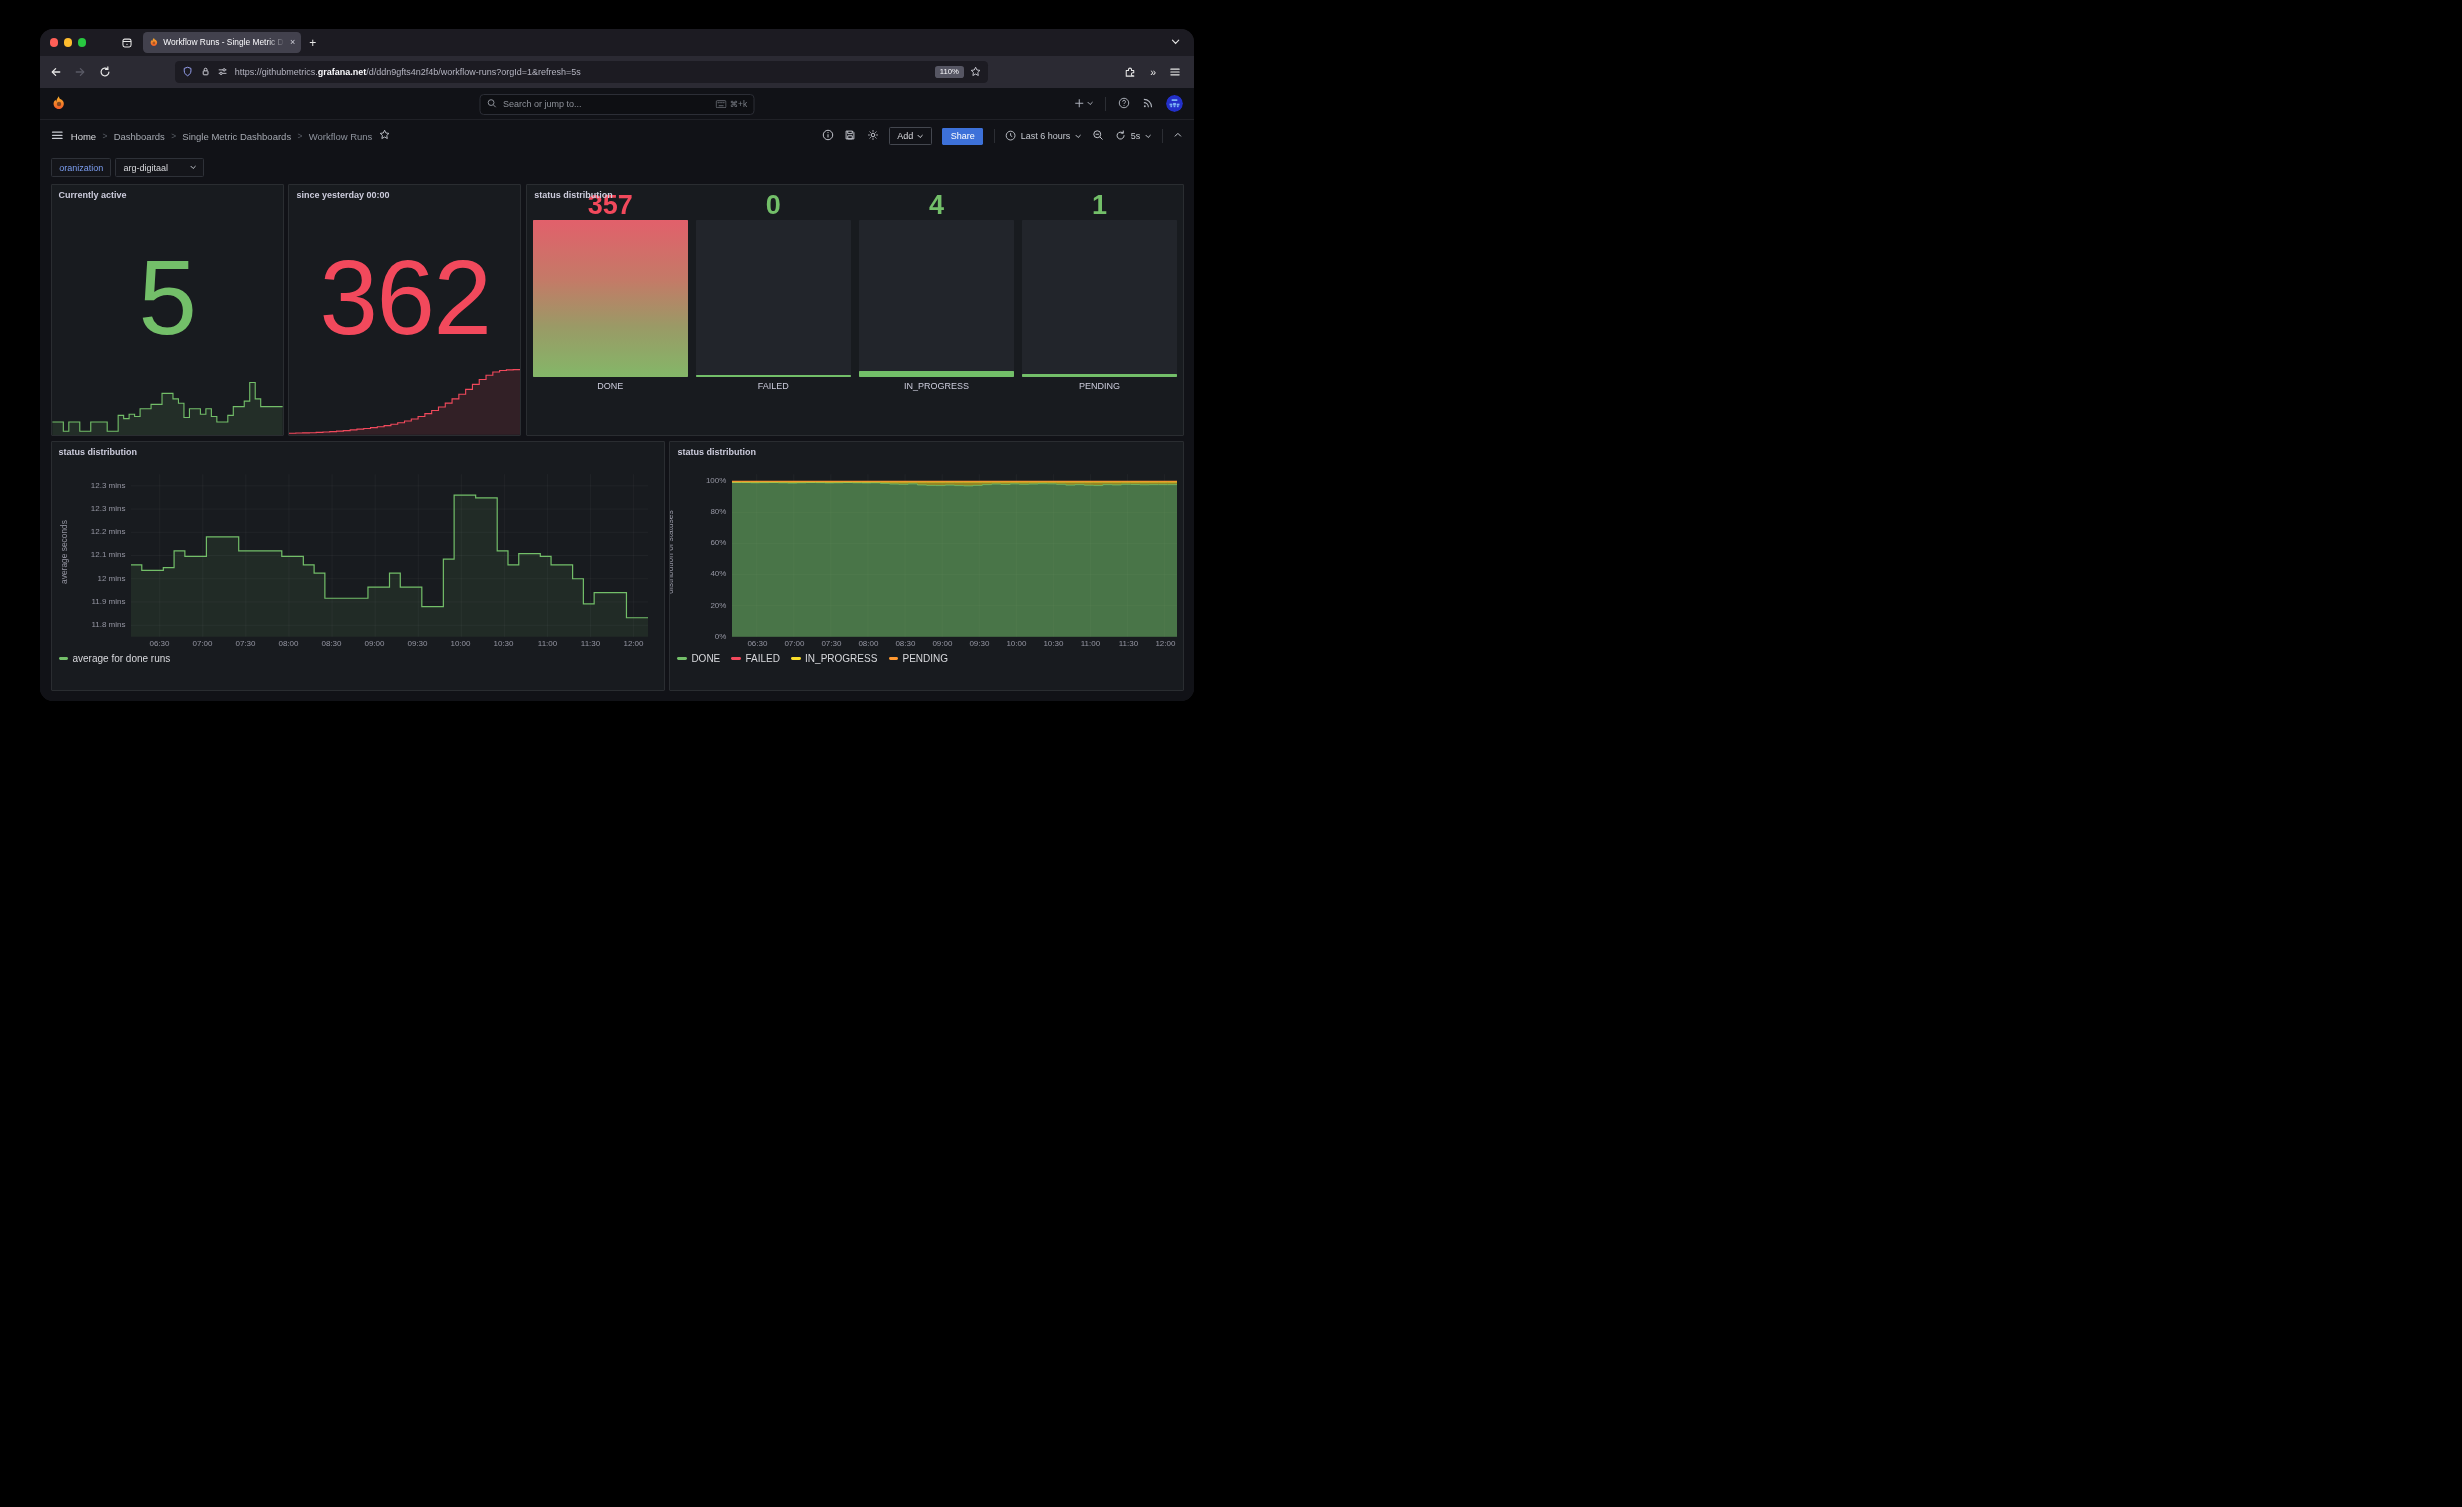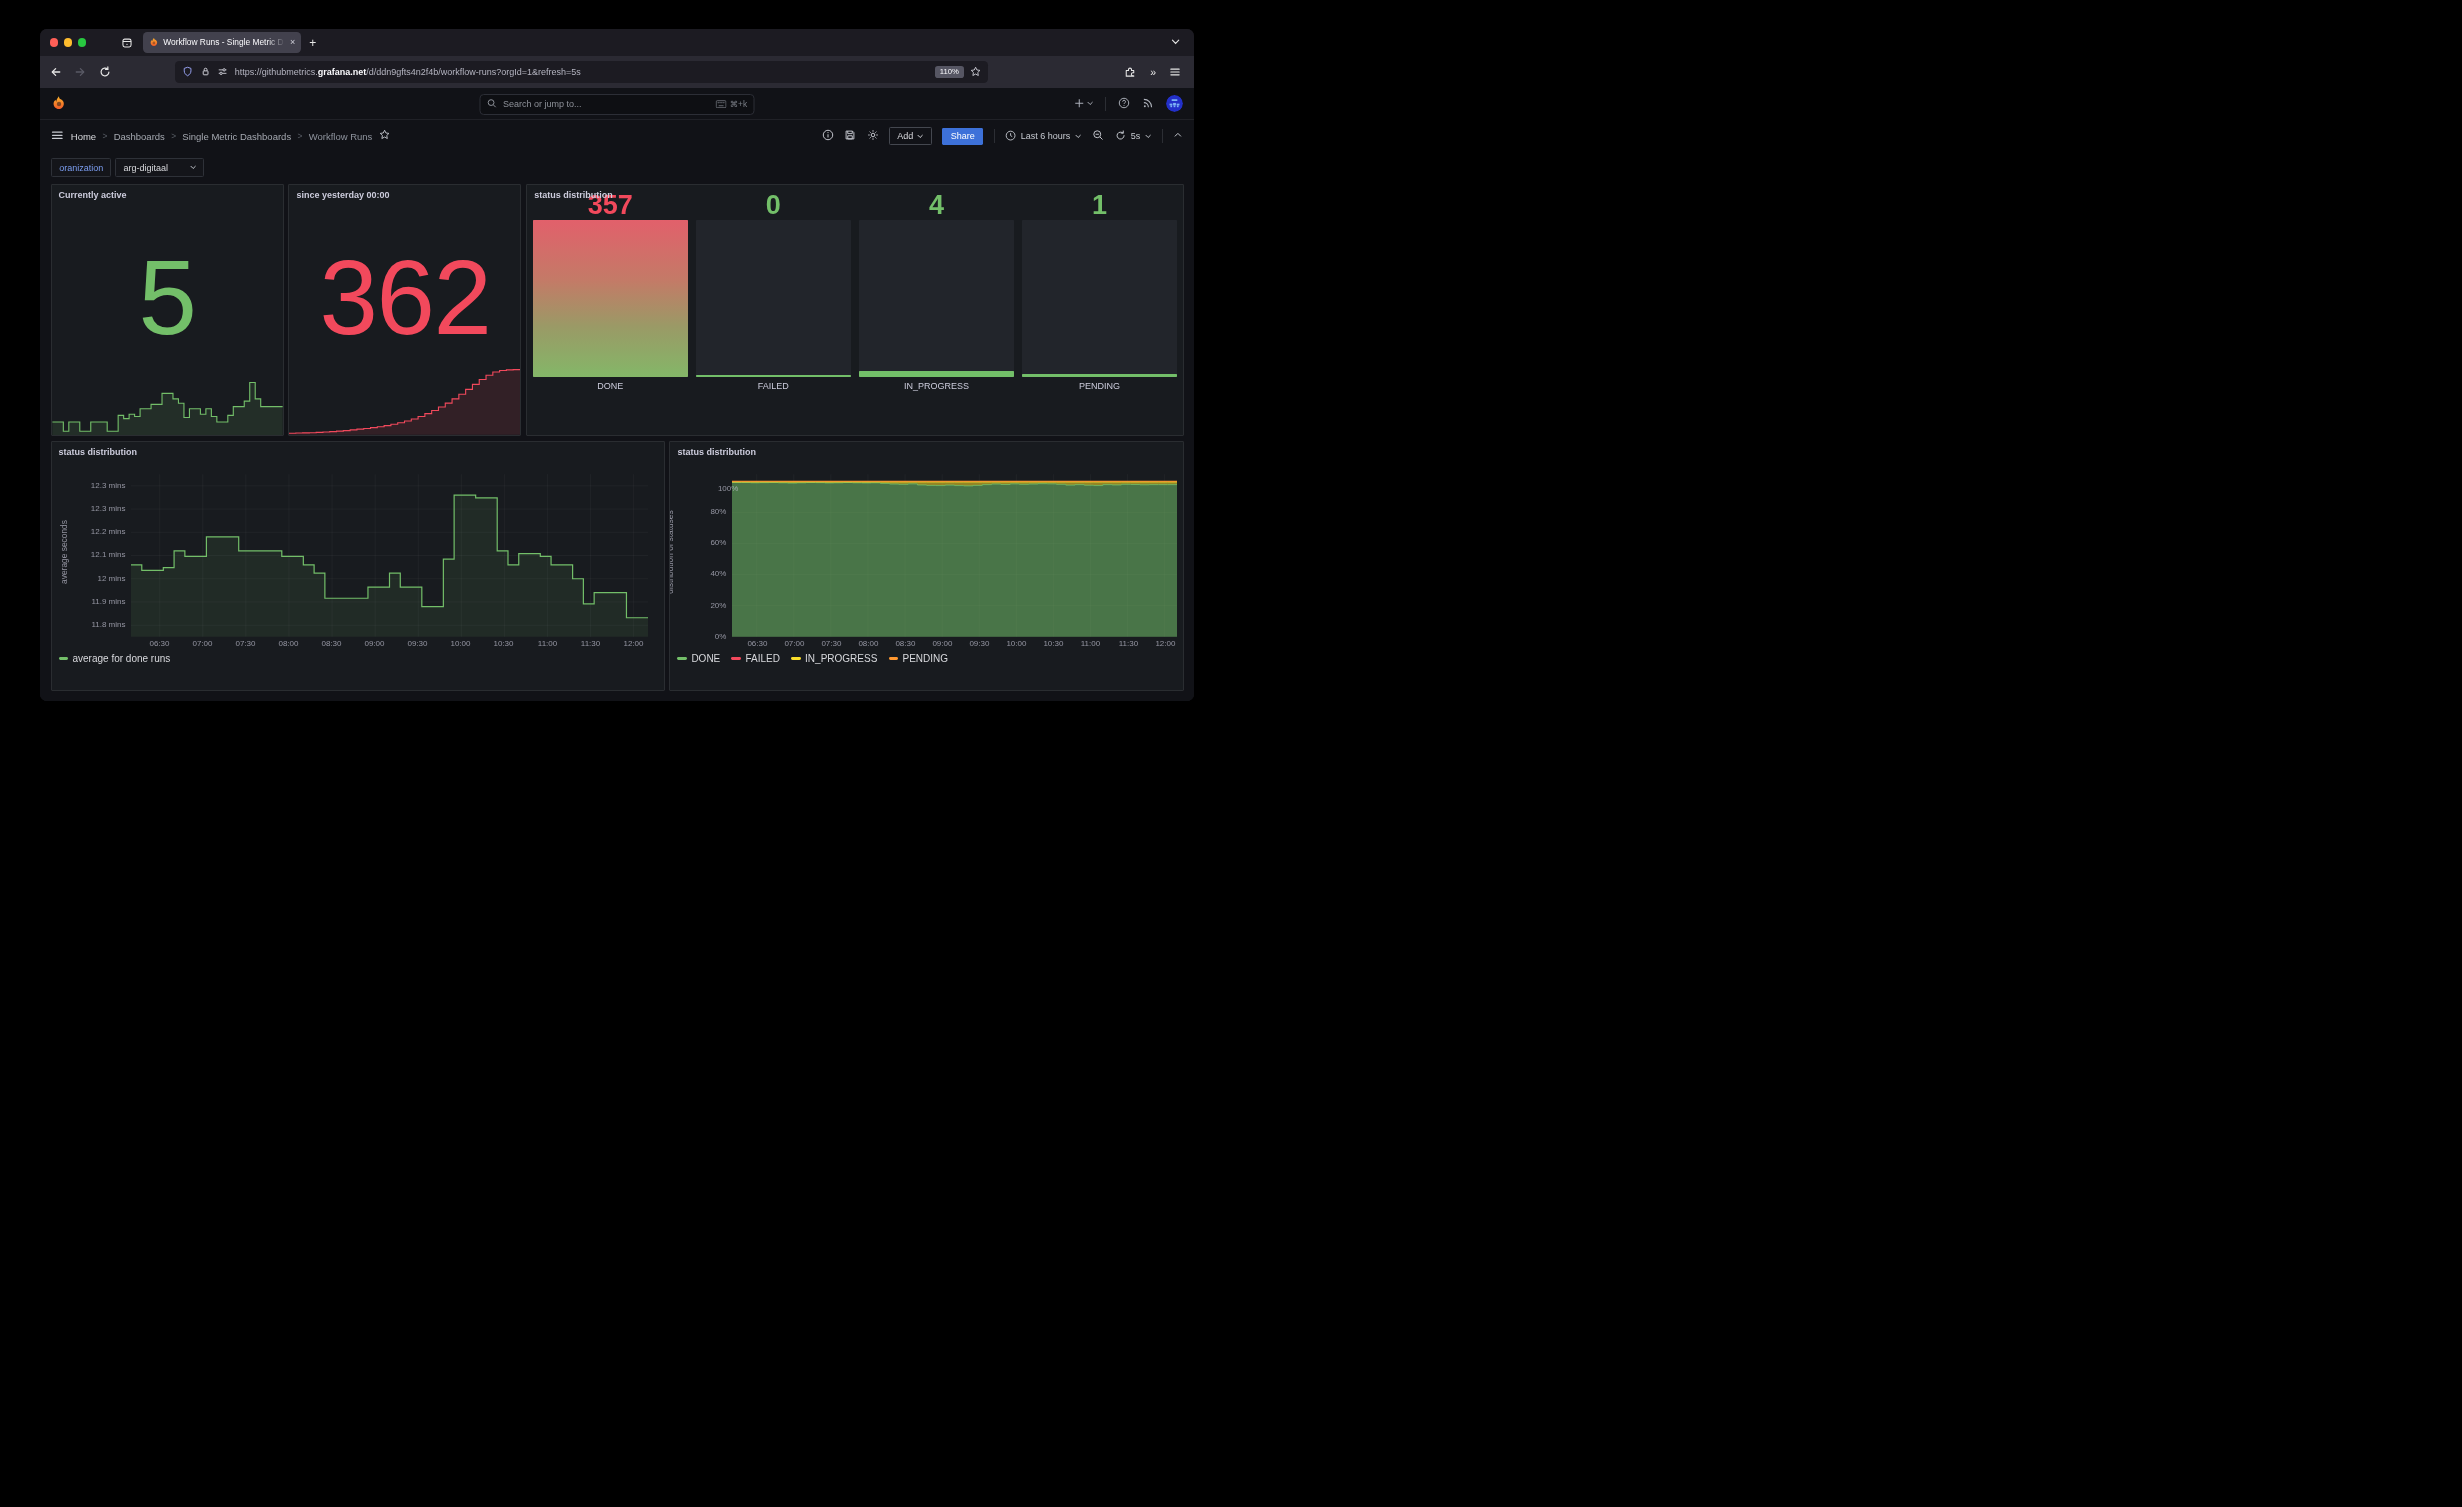--- a/index.html
+++ b/index.html
@@ -1,20 +1,20 @@
 <!DOCTYPE html>
 <html style="font-size:11.2px"><head>
 <meta charset="utf-8">
 <style>
   * { margin:0; padding:0; box-sizing:border-box; }
   html,body { width:1231px; height:754px; background:#000; font-family:"Liberation Sans",sans-serif; overflow:hidden; }
 
   
   .bwindow { position:absolute; left:40px; top:29px; width:1154px; height:672px;
-    background:#1c1b22; border-radius:7px; overflow:hidden; box-shadow:0 5.6px 28px rgba(0,0,0,.6); }
+    background:#1c1b22; border-radius:13px; overflow:hidden; box-shadow:0 5.6px 28px rgba(0,0,0,.6); }
 
   
   .tabbar { height:27px; background:#1c1b22; display:flex; align-items:center; padding:0 7px; position:relative; }
   .traffic { display:flex; gap:5.6px; margin:0 7px 0 2.8px; }
   .traffic span { width:8.4px; height:8.4px; border-radius:50%; display:block; }
   .t-red{background:#ff5f57}.t-yellow{background:#febc2e}.t-green{background:#28c840}
   .fview { margin:0 9.8px 0 28px; }
   .tab { display:flex; align-items:center; gap:4.9px; width:158px; height:20.3px; background:#42414d;
     border-radius:4.2px; padding:0 5.6px; color:#fbfbfe; font-size:8.4px; }
   .tab-title { flex:1; white-space:nowrap; overflow:hidden; -webkit-mask-image:linear-gradient(90deg,#000 85%,transparent); mask-image:linear-gradient(90deg,#000 85%,transparent); }
@@ -509,21 +509,21 @@
                 <line x1="511.5" x2="511.5" y1="0" y2="232" stroke="rgba(204,204,220,0.07)" stroke-width="1"></line>
                 <line x1="564.4" x2="564.4" y1="0" y2="232" stroke="rgba(204,204,220,0.07)" stroke-width="1"></line>
                 <line x1="617.4" x2="617.4" y1="0" y2="232" stroke="rgba(204,204,220,0.07)" stroke-width="1"></line>
                 <path d="M0,11.766507177033487H13.23V11.766507177033487H26.46V12.210526315789473H39.69V11.988516746411497H52.92V11.766507177033487H66.15V12.210526315789473H79.38V12.65454545454546H92.60V12.210526315789473H105.83V11.766507177033487H119.06V11.988516746411497H132.29V12.432535885167452H145.52V12.210526315789473H158.75V11.766507177033487H171.98V12.210526315789473H185.21V12.432535885167452H198.44V12.210526315789473H211.67V13.098564593301449H224.90V13.98660287081339H238.13V14.430622009569378H251.35V13.764593301435413H264.58V15.31866028708135H277.81V15.984688995215317H291.04V16.206698564593296H304.27V15.540669856459331H317.50V16.206698564593296H330.73V16.650717703349283H343.96V15.984688995215317H357.19V14.874641148325365H370.42V13.98660287081339H383.65V14.652631578947355H396.88V13.764593301435413H410.10V14.430622009569378H423.33V13.98660287081339H436.56V13.542583732057404H449.79V13.764593301435413H463.02V14.430622009569378H476.25V15.540669856459331H489.48V14.874641148325365H502.71V15.762679425837307H515.94V16.206698564593296H529.17V14.874641148325365H542.40V15.31866028708135H555.63V14.430622009569378H568.85V14.652631578947355H582.08V15.096650717703342H595.31V14.874641148325365H608.54V14.874641148325365H621.77V14.874641148325365H635.00V232H0Z" fill="rgba(115,191,105,0.55)"></path>
                 <path d="M0,11.10047846889952H13.23V11.10047846889952H26.46V11.10047846889952H39.69V11.10047846889952H52.92V11.10047846889952H66.15V11.10047846889952H79.38V11.10047846889952H92.60V11.10047846889952H105.83V11.10047846889952H119.06V11.10047846889952H132.29V11.10047846889952H145.52V11.10047846889952H158.75V11.10047846889952H171.98V11.10047846889952H185.21V11.10047846889952H198.44V11.10047846889952H211.67V11.10047846889952H224.90V11.10047846889952H238.13V11.10047846889952H251.35V11.10047846889952H264.58V11.10047846889952H277.81V11.10047846889952H291.04V11.10047846889952H304.27V11.10047846889952H317.50V11.10047846889952H330.73V11.10047846889952H343.96V11.10047846889952H357.19V11.10047846889952H370.42V11.10047846889952H383.65V11.10047846889952H396.88V11.10047846889952H410.10V11.10047846889952H423.33V11.10047846889952H436.56V11.10047846889952H449.79V11.10047846889952H463.02V11.10047846889952H476.25V11.10047846889952H489.48V11.10047846889952H502.71V11.10047846889952H515.94V11.10047846889952H529.17V11.10047846889952H542.40V11.10047846889952H555.63V11.10047846889952H568.85V11.10047846889952H582.08V11.10047846889952H595.31V11.10047846889952H608.54V11.10047846889952H621.77V11.10047846889952H635.00L635,14.874641148325365H621.77V14.874641148325365H608.54V14.874641148325365H595.31V15.096650717703342H582.08V14.652631578947355H568.85V14.430622009569378H555.63V15.31866028708135H542.40V14.874641148325365H529.17V16.206698564593296H515.94V15.762679425837307H502.71V14.874641148325365H489.48V15.540669856459331H476.25V14.430622009569378H463.02V13.764593301435413H449.79V13.542583732057404H436.56V13.98660287081339H423.33V14.430622009569378H410.10V13.764593301435413H396.88V14.652631578947355H383.65V13.98660287081339H370.42V14.874641148325365H357.19V15.984688995215317H343.96V16.650717703349283H330.73V16.206698564593296H317.50V15.540669856459331H304.27V16.206698564593296H291.04V15.984688995215317H277.81V15.31866028708135H264.58V13.764593301435413H251.35V14.430622009569378H238.13V13.98660287081339H224.90V13.098564593301449H211.67V12.210526315789473H198.44V12.432535885167452H185.21V12.210526315789473H171.98V11.766507177033487H158.75V12.210526315789473H145.52V12.432535885167452H132.29V11.988516746411497H119.06V11.766507177033487H105.83V12.210526315789473H92.60V12.65454545454546H79.38V12.210526315789473H66.15V11.766507177033487H52.92V11.988516746411497H39.69V12.210526315789473H26.46V11.766507177033487H13.23V11.766507177033487H0.00Z" fill="rgba(250,222,42,0.55)"></path>
                 <path d="M0,9.990430622009569H13.23V9.990430622009569H26.46V9.990430622009569H39.69V9.990430622009569H52.92V9.990430622009569H66.15V9.990430622009569H79.38V9.990430622009569H92.60V9.990430622009569H105.83V9.990430622009569H119.06V9.990430622009569H132.29V9.990430622009569H145.52V9.990430622009569H158.75V9.990430622009569H171.98V9.990430622009569H185.21V9.990430622009569H198.44V9.990430622009569H211.67V9.990430622009569H224.90V9.990430622009569H238.13V9.990430622009569H251.35V9.990430622009569H264.58V9.990430622009569H277.81V9.990430622009569H291.04V9.990430622009569H304.27V9.990430622009569H317.50V9.990430622009569H330.73V9.990430622009569H343.96V9.990430622009569H357.19V9.990430622009569H370.42V9.990430622009569H383.65V9.990430622009569H396.88V9.990430622009569H410.10V9.990430622009569H423.33V9.990430622009569H436.56V9.990430622009569H449.79V9.990430622009569H463.02V9.990430622009569H476.25V9.990430622009569H489.48V9.990430622009569H502.71V9.990430622009569H515.94V9.990430622009569H529.17V9.990430622009569H542.40V9.990430622009569H555.63V9.990430622009569H568.85V9.990430622009569H582.08V9.990430622009569H595.31V9.990430622009569H608.54V9.990430622009569H621.77V9.990430622009569H635.00L635,11.10047846889952H621.77V11.10047846889952H608.54V11.10047846889952H595.31V11.10047846889952H582.08V11.10047846889952H568.85V11.10047846889952H555.63V11.10047846889952H542.40V11.10047846889952H529.17V11.10047846889952H515.94V11.10047846889952H502.71V11.10047846889952H489.48V11.10047846889952H476.25V11.10047846889952H463.02V11.10047846889952H449.79V11.10047846889952H436.56V11.10047846889952H423.33V11.10047846889952H410.10V11.10047846889952H396.88V11.10047846889952H383.65V11.10047846889952H370.42V11.10047846889952H357.19V11.10047846889952H343.96V11.10047846889952H330.73V11.10047846889952H317.50V11.10047846889952H304.27V11.10047846889952H291.04V11.10047846889952H277.81V11.10047846889952H264.58V11.10047846889952H251.35V11.10047846889952H238.13V11.10047846889952H224.90V11.10047846889952H211.67V11.10047846889952H198.44V11.10047846889952H185.21V11.10047846889952H171.98V11.10047846889952H158.75V11.10047846889952H145.52V11.10047846889952H132.29V11.10047846889952H119.06V11.10047846889952H105.83V11.10047846889952H92.60V11.10047846889952H79.38V11.10047846889952H66.15V11.10047846889952H52.92V11.10047846889952H39.69V11.10047846889952H26.46V11.10047846889952H13.23V11.10047846889952H0.00Z" fill="rgba(255,152,48,0.75)"></path>
                 <path d="M0,11.766507177033487H13.23V11.766507177033487H26.46V12.210526315789473H39.69V11.988516746411497H52.92V11.766507177033487H66.15V12.210526315789473H79.38V12.65454545454546H92.60V12.210526315789473H105.83V11.766507177033487H119.06V11.988516746411497H132.29V12.432535885167452H145.52V12.210526315789473H158.75V11.766507177033487H171.98V12.210526315789473H185.21V12.432535885167452H198.44V12.210526315789473H211.67V13.098564593301449H224.90V13.98660287081339H238.13V14.430622009569378H251.35V13.764593301435413H264.58V15.31866028708135H277.81V15.984688995215317H291.04V16.206698564593296H304.27V15.540669856459331H317.50V16.206698564593296H330.73V16.650717703349283H343.96V15.984688995215317H357.19V14.874641148325365H370.42V13.98660287081339H383.65V14.652631578947355H396.88V13.764593301435413H410.10V14.430622009569378H423.33V13.98660287081339H436.56V13.542583732057404H449.79V13.764593301435413H463.02V14.430622009569378H476.25V15.540669856459331H489.48V14.874641148325365H502.71V15.762679425837307H515.94V16.206698564593296H529.17V14.874641148325365H542.40V15.31866028708135H555.63V14.430622009569378H568.85V14.652631578947355H582.08V15.096650717703342H595.31V14.874641148325365H608.54V14.874641148325365H621.77V14.874641148325365H635.00" fill="none" stroke="#73bf69" stroke-width="1.2"></path>
                 <path d="M0,11.10047846889952H13.23V11.10047846889952H26.46V11.10047846889952H39.69V11.10047846889952H52.92V11.10047846889952H66.15V11.10047846889952H79.38V11.10047846889952H92.60V11.10047846889952H105.83V11.10047846889952H119.06V11.10047846889952H132.29V11.10047846889952H145.52V11.10047846889952H158.75V11.10047846889952H171.98V11.10047846889952H185.21V11.10047846889952H198.44V11.10047846889952H211.67V11.10047846889952H224.90V11.10047846889952H238.13V11.10047846889952H251.35V11.10047846889952H264.58V11.10047846889952H277.81V11.10047846889952H291.04V11.10047846889952H304.27V11.10047846889952H317.50V11.10047846889952H330.73V11.10047846889952H343.96V11.10047846889952H357.19V11.10047846889952H370.42V11.10047846889952H383.65V11.10047846889952H396.88V11.10047846889952H410.10V11.10047846889952H423.33V11.10047846889952H436.56V11.10047846889952H449.79V11.10047846889952H463.02V11.10047846889952H476.25V11.10047846889952H489.48V11.10047846889952H502.71V11.10047846889952H515.94V11.10047846889952H529.17V11.10047846889952H542.40V11.10047846889952H555.63V11.10047846889952H568.85V11.10047846889952H582.08V11.10047846889952H595.31V11.10047846889952H608.54V11.10047846889952H621.77V11.10047846889952H635.00" fill="none" stroke="#fade2a" stroke-width="1.2"></path>
                 <path d="M0,9.990430622009569H13.23V9.990430622009569H26.46V9.990430622009569H39.69V9.990430622009569H52.92V9.990430622009569H66.15V9.990430622009569H79.38V9.990430622009569H92.60V9.990430622009569H105.83V9.990430622009569H119.06V9.990430622009569H132.29V9.990430622009569H145.52V9.990430622009569H158.75V9.990430622009569H171.98V9.990430622009569H185.21V9.990430622009569H198.44V9.990430622009569H211.67V9.990430622009569H224.90V9.990430622009569H238.13V9.990430622009569H251.35V9.990430622009569H264.58V9.990430622009569H277.81V9.990430622009569H291.04V9.990430622009569H304.27V9.990430622009569H317.50V9.990430622009569H330.73V9.990430622009569H343.96V9.990430622009569H357.19V9.990430622009569H370.42V9.990430622009569H383.65V9.990430622009569H396.88V9.990430622009569H410.10V9.990430622009569H423.33V9.990430622009569H436.56V9.990430622009569H449.79V9.990430622009569H463.02V9.990430622009569H476.25V9.990430622009569H489.48V9.990430622009569H502.71V9.990430622009569H515.94V9.990430622009569H529.17V9.990430622009569H542.40V9.990430622009569H555.63V9.990430622009569H568.85V9.990430622009569H582.08V9.990430622009569H595.31V9.990430622009569H608.54V9.990430622009569H621.77V9.990430622009569H635.00" fill="none" stroke="#ff9830" stroke-width="1.6"></path>
               </svg>
-          <span class="ytick" style="right: 445px; left: 12px; width: 56px; top: 2.1px; margin-top: 8px;">100%</span>
+          <span class="ytick" style="right: 445px; left: 0px; width: 56px; top: 2.1px;">100%</span>
               <span class="ytick" style="right: 445px; left: 0px; width: 56px; top: 33px;">80%</span>
               <span class="ytick" style="right: 445px; left: 0px; width: 56px; top: 64px;">60%</span>
               <span class="ytick" style="right: 445px; left: 0px; width: 56px; top: 95px;">40%</span>
               <span class="ytick" style="right: 445px; left: 0px; width: 56px; top: 127px;">20%</span>
               <span class="ytick" style="right: 445px; left: 0px; width: 56px; top: 158px;">0%</span>
             </div>
           <div class="xticks" id="c5x" style="margin-left:62px;width:445px">
               <span class="xtick" style="left: 25px; top: 2.1px;">06:30</span>
               <span class="xtick" style="left: 62px; top: 2.1px;">07:00</span>
               <span class="xtick" style="left: 99px; top: 2.1px;">07:30</span>

